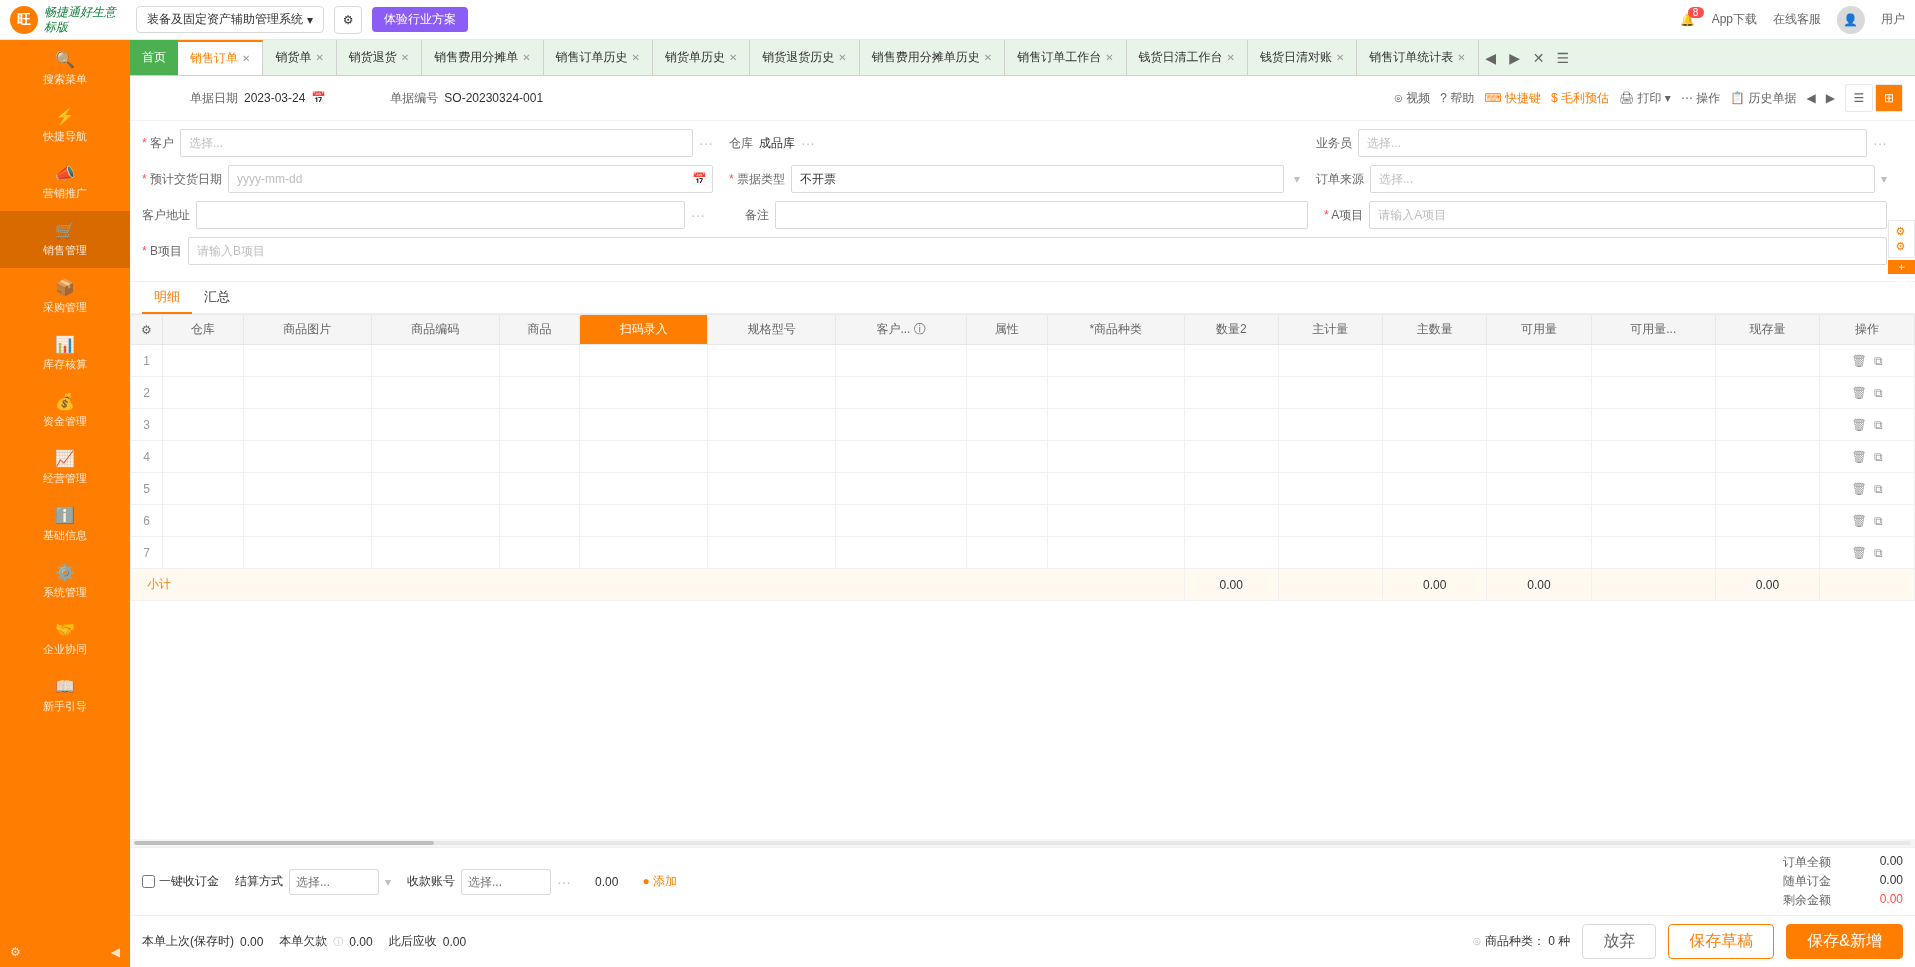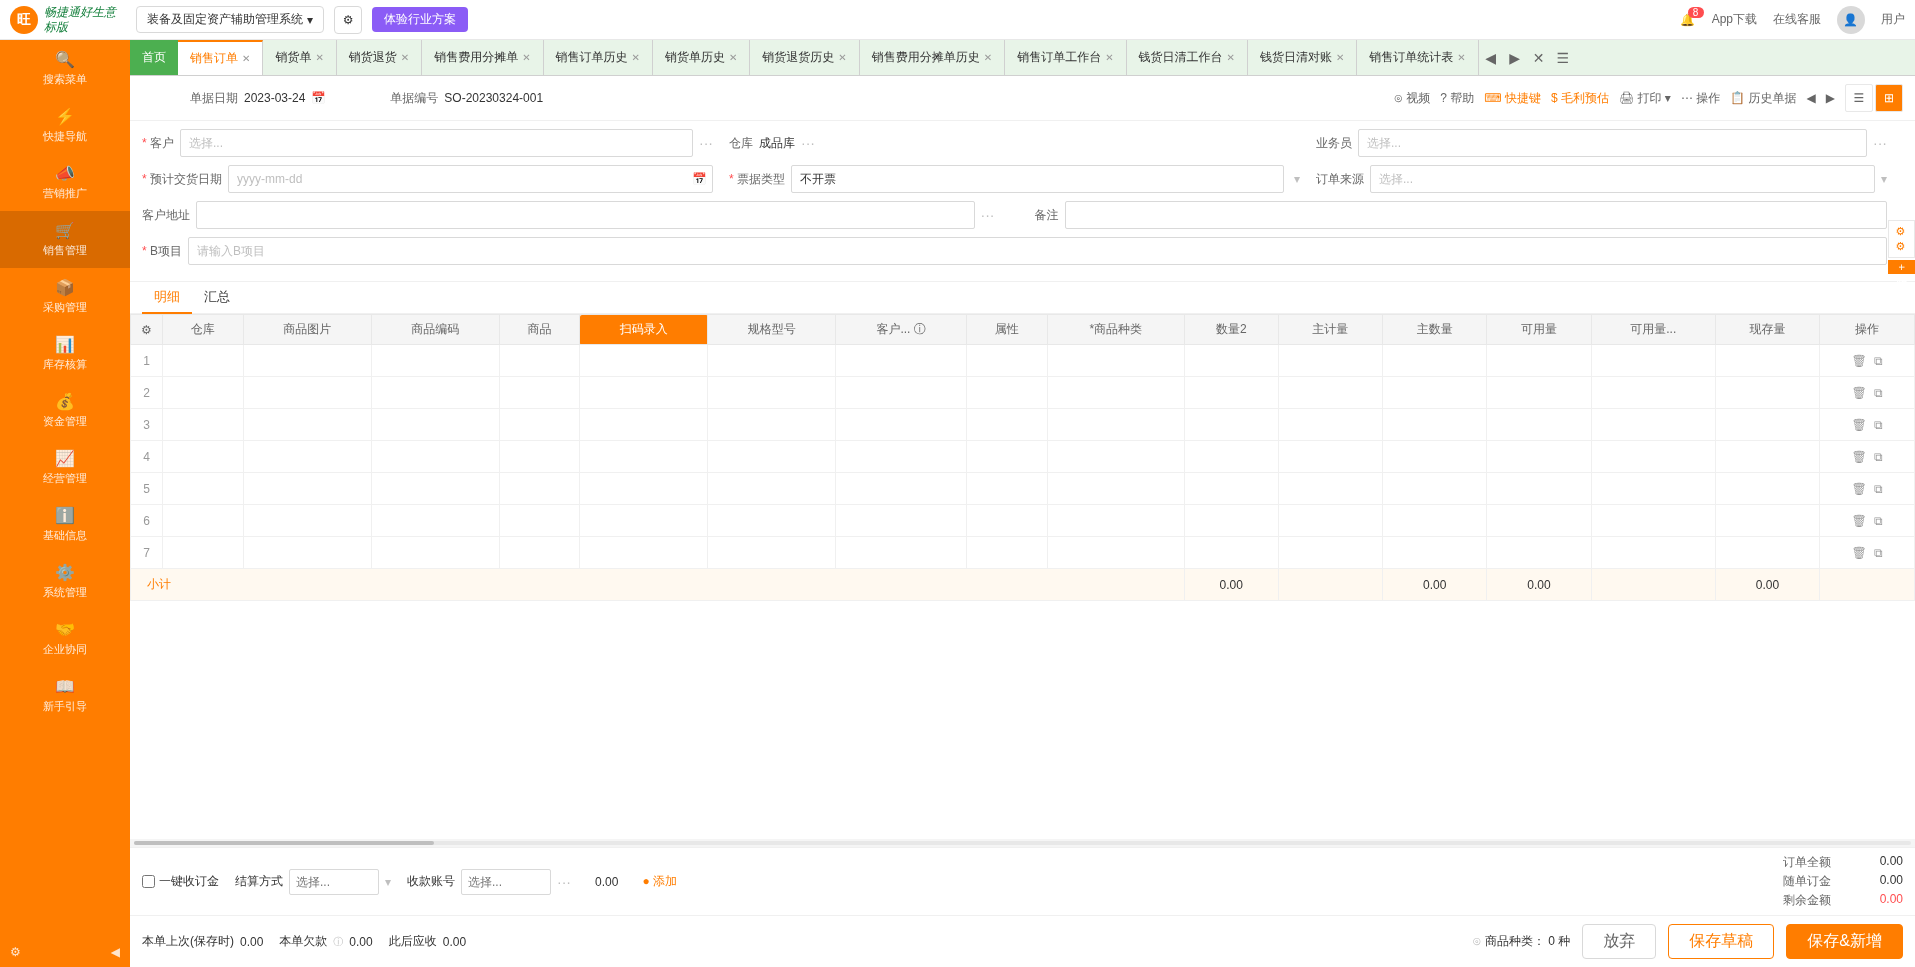--- a/index.html
+++ b/index.html
@@ -333,20 +333,24 @@
 
           <div class="form-row">
             <div class="form-field">
               <span class="form-label">客户地址</span>
               <input class="form-input" style="width: 280px;">
               <span class="dots-btn">···</span>
             </div>
             <div class="form-field" style="flex:1;margin-left:24px;">
               <span class="form-label">备注</span>
               <input class="form-input" style="width: 300px;">
+            </div>
+            <div class="form-field" style="flex:1;">
+              <span class="form-label"><span style="color:#ff4d4f;">*</span> <span>A项目</span></span>
+              <input class="form-input" style="flex: 1 1 0%;" placeholder="请输入A项目">
             </div>
           </div>
 
           <div class="form-row">
             <div class="form-field">
               <span class="form-label"><span style="color:#ff4d4f;">*</span> <span>B项目</span></span>
               <input class="form-input" style="width: 280px;" placeholder="请输入B项目">
             </div>
           </div>
         </div>

